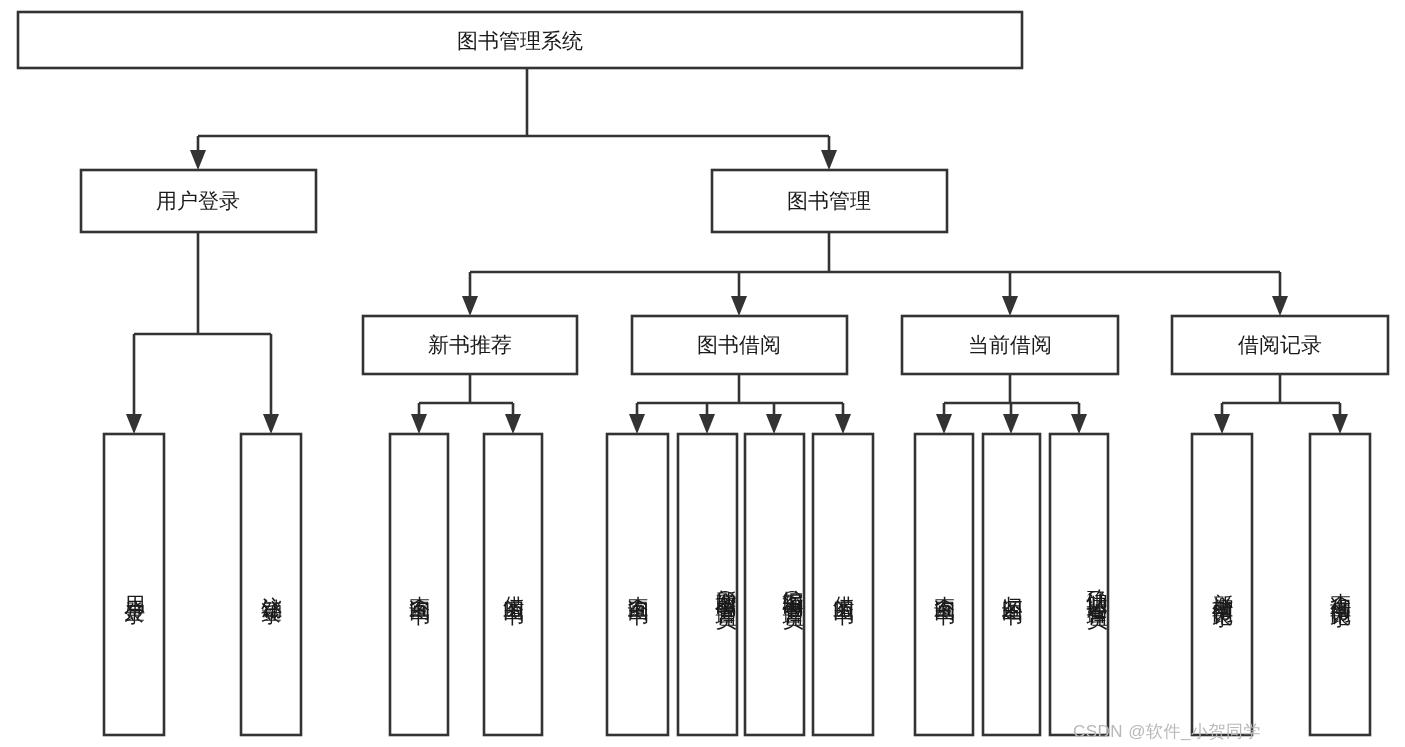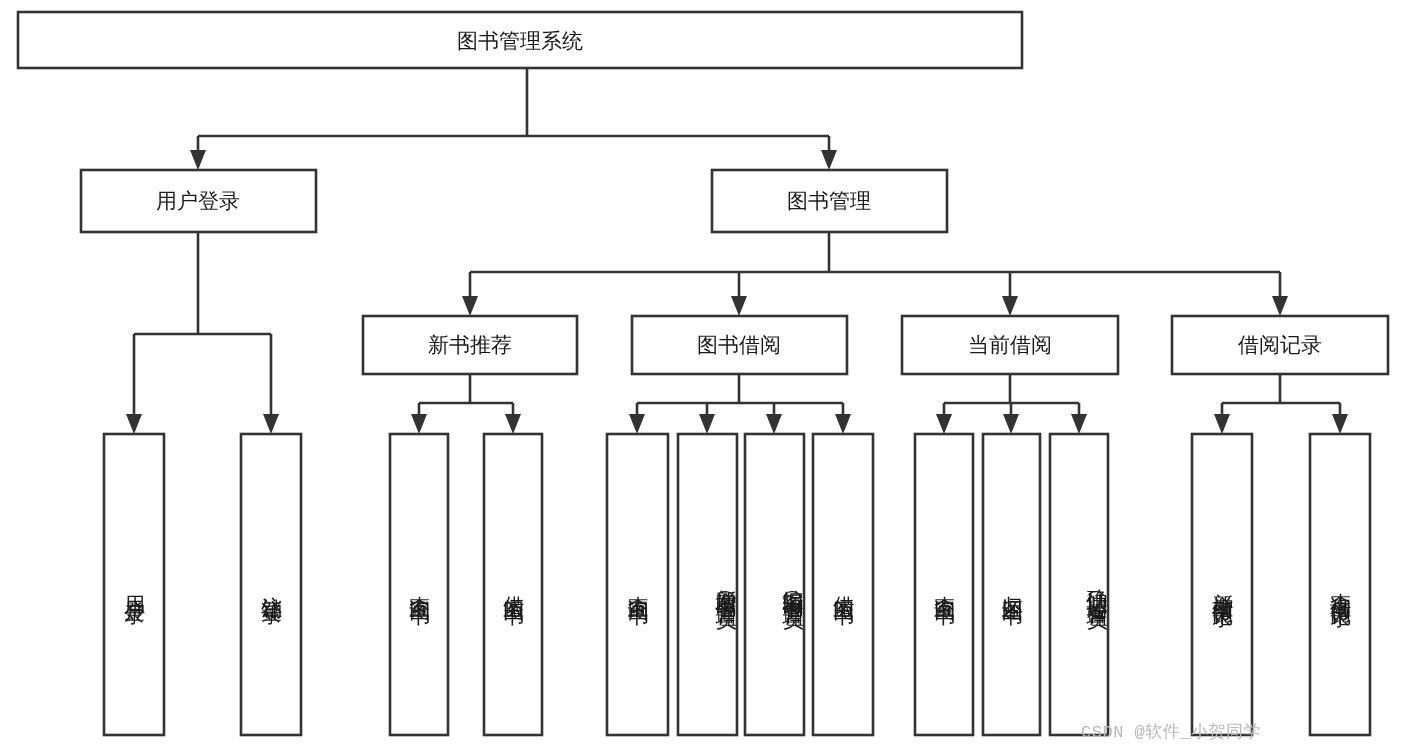--- a/index.html
+++ b/index.html
@@ -58,21 +58,21 @@
     color: #1a1a1a;
     letter-spacing: 3px;
     white-space: nowrap;
     text-align: center;
     pointer-events: none;
   }
   .watermark {
     position: absolute;
     right: 8px;
     bottom: 4px;
-    font-family: Liberation Mono, monospace;
+    font-family: Liberation Sans, sans-serif;
     font-size: 17px;
     color: #b8b8b8;
     white-space: nowrap;
     letter-spacing: 0.5px;
   }
 </style>
 </head>
 <body>
 
 <div id="diagram-root">

